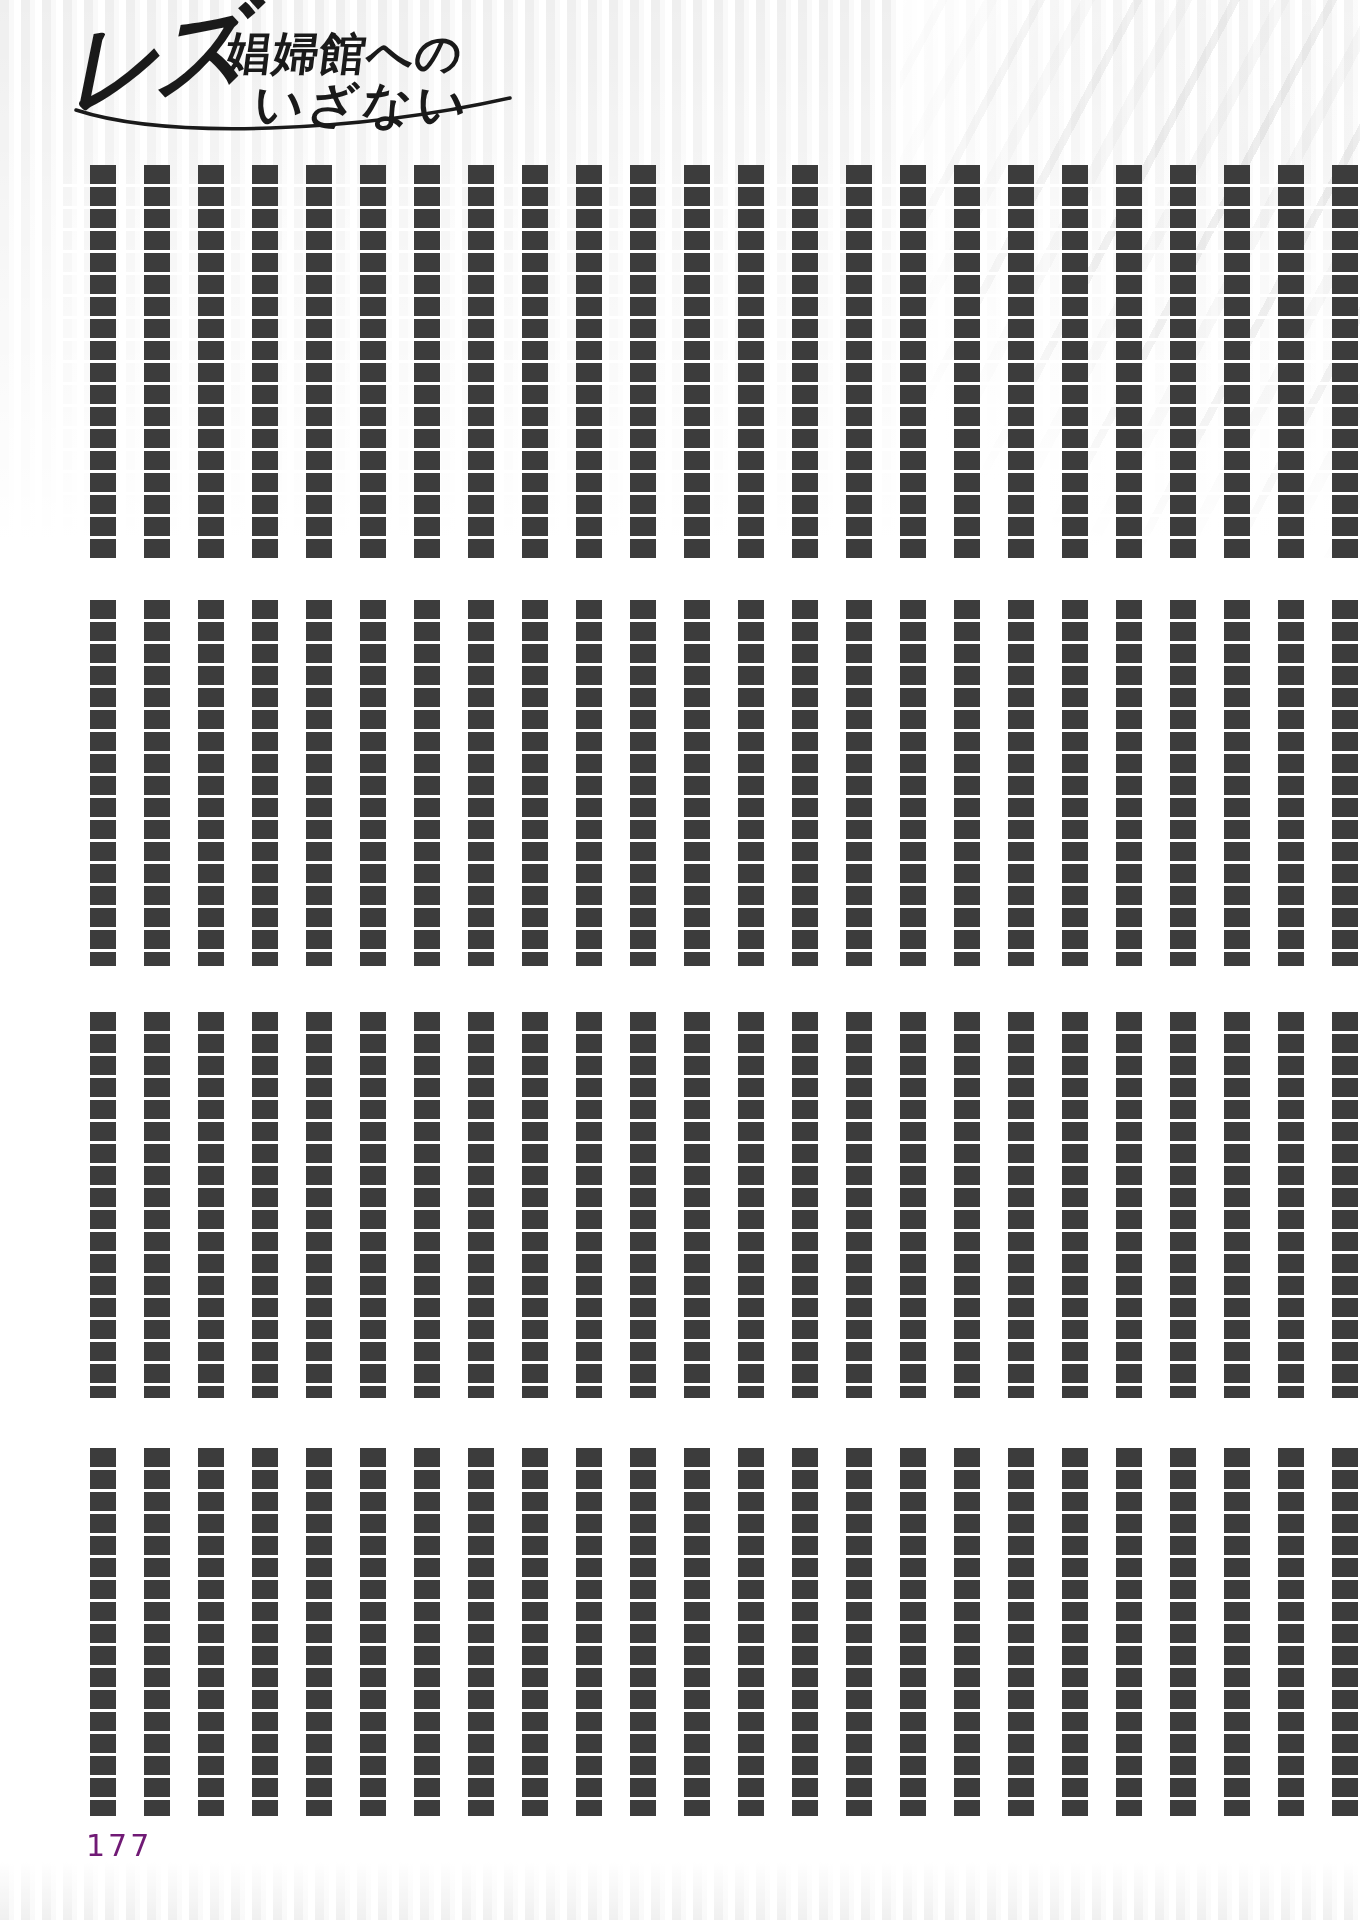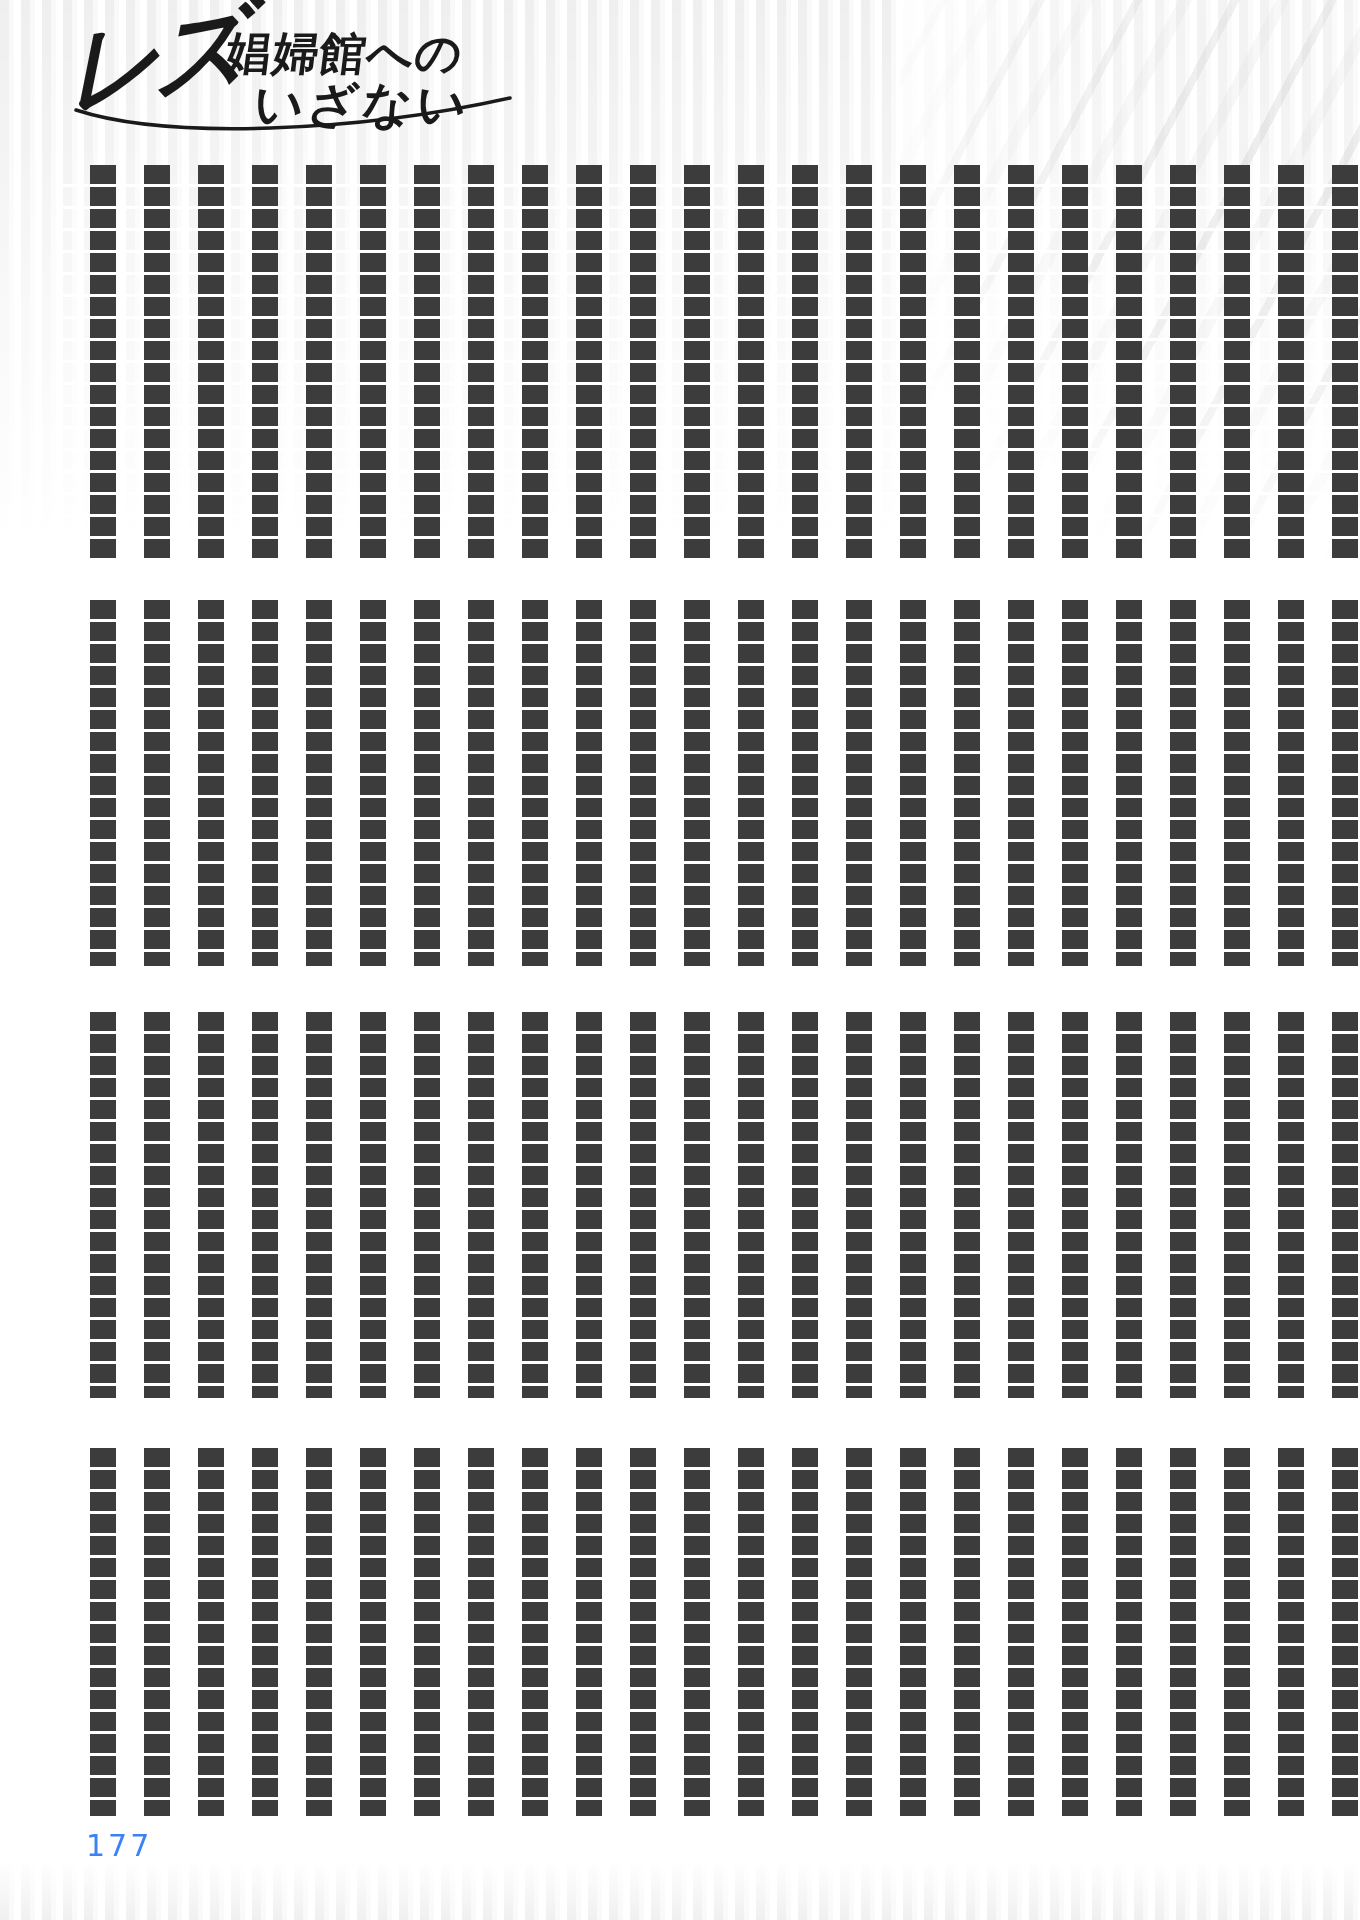--- a/index.html
+++ b/index.html
@@ -77,21 +77,21 @@
   }
   .redaction-note{
     position:absolute;width:1px;height:1px;overflow:hidden;
     clip:rect(0 0 0 0);white-space:nowrap;
   }
 
   
   .page-number{
     position:absolute;left:86px;top:1828px;
     font-family:"DejaVu Sans","Liberation Sans",sans-serif;
-    font-size:30px;letter-spacing:3px;color:#3b82f6;
+    font-size:30px;letter-spacing:3px;color:#701a75;
   }
 </style>
 </head>
 <body>
 
 <div class="page">
 
   <div class="bg-stripes-top"></div>
   <div class="bg-diagonal"></div>
   <div class="bg-stripes-bottom"></div>

